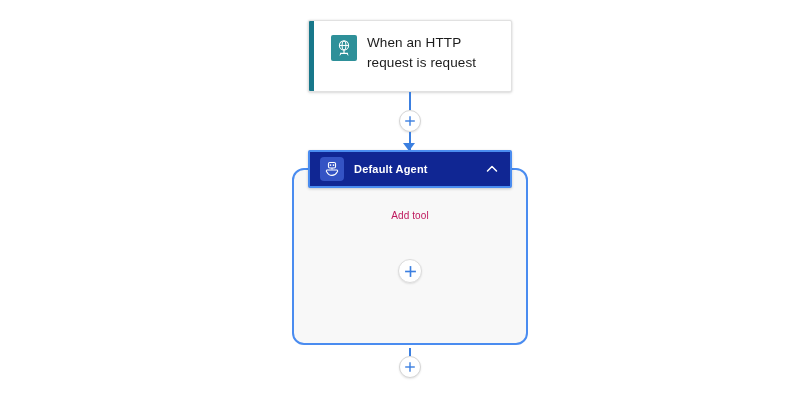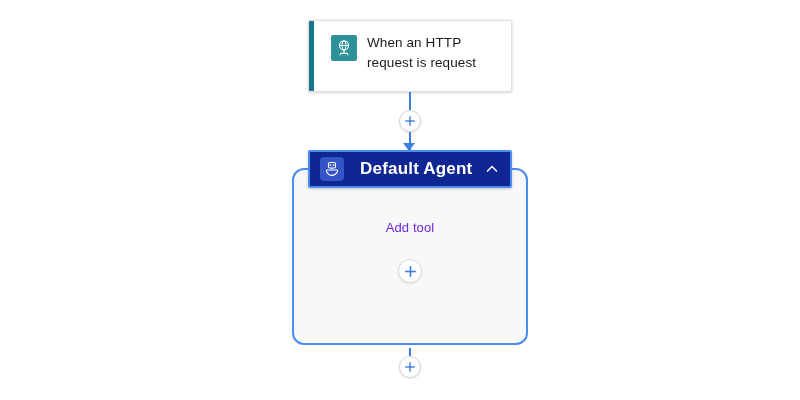--- a/index.html
+++ b/index.html
@@ -149,45 +149,44 @@
     height: 24px;
     background: #3453c4;
     border-radius: 4px;
     display: flex;
     align-items: center;
     justify-content: center;
   }
   .agent-title {
     position: absolute;
     left: 44px;
-    font-size: 17px;
+    font-size: 11px;
     font-weight: bold;
     color: #ffffff;
     letter-spacing: 0.2px;
-    margin-left: 6px;
   }
   .agent-chevron {
     position: absolute;
     right: 9px;
     width: 18px;
     height: 18px;
     display: flex;
     align-items: center;
     justify-content: center;
     cursor: pointer;
   }
 
   .add-tool-label {
     position: absolute;
     left: 292px;
-    top: 220px;
+    top: 210px;
     width: 236px;
     text-align: center;
-    font-size: 13px;
-    color: #6d28d9;
+    font-size: 10px;
+    color: #be185d;
     letter-spacing: 0.1px;
   }
 </style>
 </head>
 <body>
 
 <div id="canvas">
 
   <div class="trigger-card">
     <div class="trigger-accent"></div>

